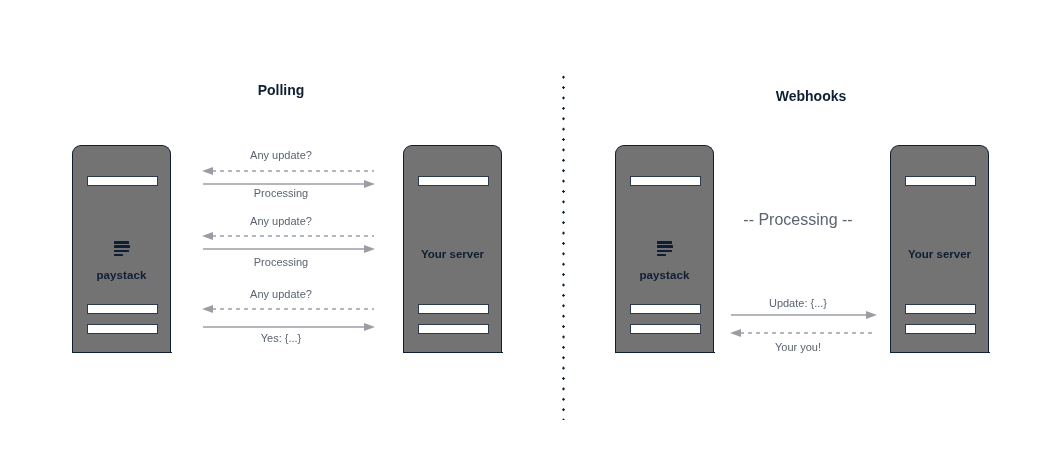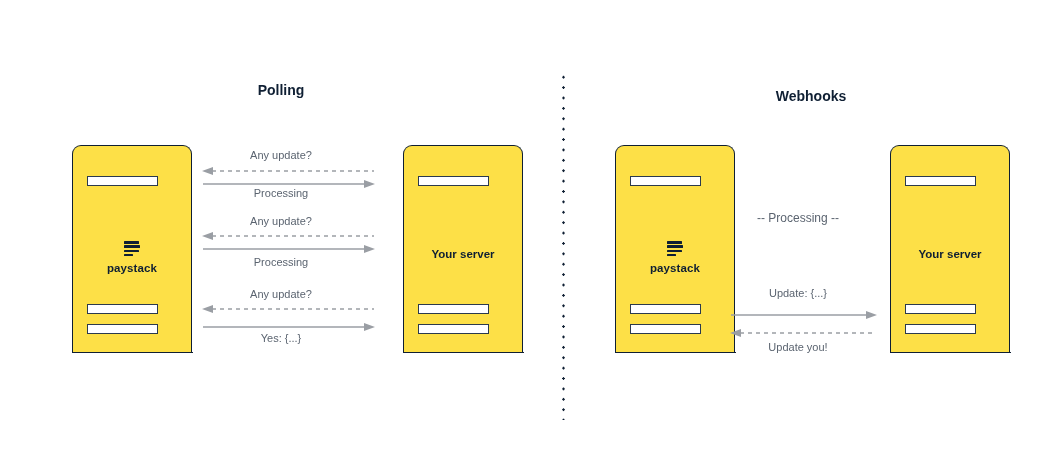--- a/index.html
+++ b/index.html
@@ -1,28 +1,28 @@
 <!DOCTYPE html>
 <html><head>
   <meta charset="utf-8">
   <style>
     html, body { margin: 0; padding: 0; background: #ffffff; }
     body { width: 1050px; height: 460px; position: relative; overflow: hidden;
            font-family: "Liberation Sans", "DejaVu Sans", sans-serif; }
     .abs { position: absolute; }
     .title { font-weight: bold; font-size: 14px; color: #0f1f33; text-align: center; width: 200px; }
-    .server { position: absolute; width: 120px; height: 208px; border: 1.5px solid #0f1f33;
-              border-bottom: none; border-radius: 9px 9px 0 0; box-sizing: border-box; background: #fde047; }
+    .server { position: absolute; width: 99px; height: 208px; border: 1.5px solid #0f1f33;
+              border-bottom: none; border-radius: 9px 9px 0 0; box-sizing: border-box; background: #737373; }
     .server::after { content: ""; position: absolute; left: -1.5px; right: -1.5px; bottom: 0; height: 1.5px; background: #0f1f33; }
     .slot { position: absolute; left: 14px; width: 71px; height: 10px; border: 1.5px solid #2b3a4d; box-sizing: border-box; background: #fff; }
     .server-label { position: absolute; left: 0; right: 0; text-align: center; font-weight: bold; font-size: 11.5px; color: #0f1f33; }
     .logo { position: absolute; left: 0; right: 0; text-align: center; }
     .logo-bars { position: relative; width: 16px; height: 16px; margin: 0 auto; }
     .logo-bars span { position: absolute; left: 0; height: 2.6px; background: #0f1f33; border-radius: 0.5px; }
-    .logo-text { font-weight: bold; font-size: 11.5px; color: #0f1f33; margin-top: 5px; letter-spacing: 0.1px; }
+    .logo-text { font-weight: bold; font-size: 11.5px; color: #0f1f33; margin-top: 12px; letter-spacing: 0.1px; }
     .msg { position: absolute; font-size: 11px; color: #5b6470; text-align: center; width: 180px; }
     .arrow { position: absolute; height: 10px; }
     .divider { position: absolute; left: 562px; top: 72px; width: 3px; height: 348px;
                background-image: radial-gradient(circle, #0f1f33 1.2px, transparent 1.4px);
                background-size: 3px 10.4px; background-repeat: repeat-y; }
   </style>
 </head>
 <body>
 
 <div class="abs title" style="left:181px; top:82px;">Polling</div>
@@ -100,24 +100,24 @@
   <div class="slot" style="top:178px;"></div>
 </div>
 
 <div class="server" style="left:890px; top:145px;">
   <div class="slot" style="top:30px;"></div>
   <div class="server-label" style="top:102px;">Your server</div>
   <div class="slot" style="top:158px;"></div>
   <div class="slot" style="top:178px;"></div>
 </div>
 
-<div class="msg" style="left:708px; top:211px; font-size:12px;">-- Processing --</div>
+<div class="msg" style="left:708px; top:211px; font-size:16px;">-- Processing --</div>
 
-<div class="msg" style="left:708px; top:287px;">Update: {...}</div>
+<div class="msg" style="left:708px; top:297px;">Update: {...}</div>
 <svg class="arrow" style="left:730px; top:310px;" width="148" height="10">
   <line x1="1" y1="5" x2="137" y2="5" stroke="#9a9ea4" stroke-width="1.5"></line>
   <polygon points="147,5 136,1 136,9" fill="#9a9ea4"></polygon>
 </svg>
 <svg class="arrow" style="left:730px; top:328px;" width="148" height="10">
   <line x1="10" y1="5" x2="146" y2="5" stroke="#9a9ea4" stroke-width="1.5" stroke-dasharray="4,4"></line>
   <polygon points="0,5 11,1 11,9" fill="#9a9ea4"></polygon>
 </svg>
-<div class="msg" style="left:708px; top:341px;">Update you!</div>
+<div class="msg" style="left:708px; top:341px;">Your you!</div>
 
 </body></html>

